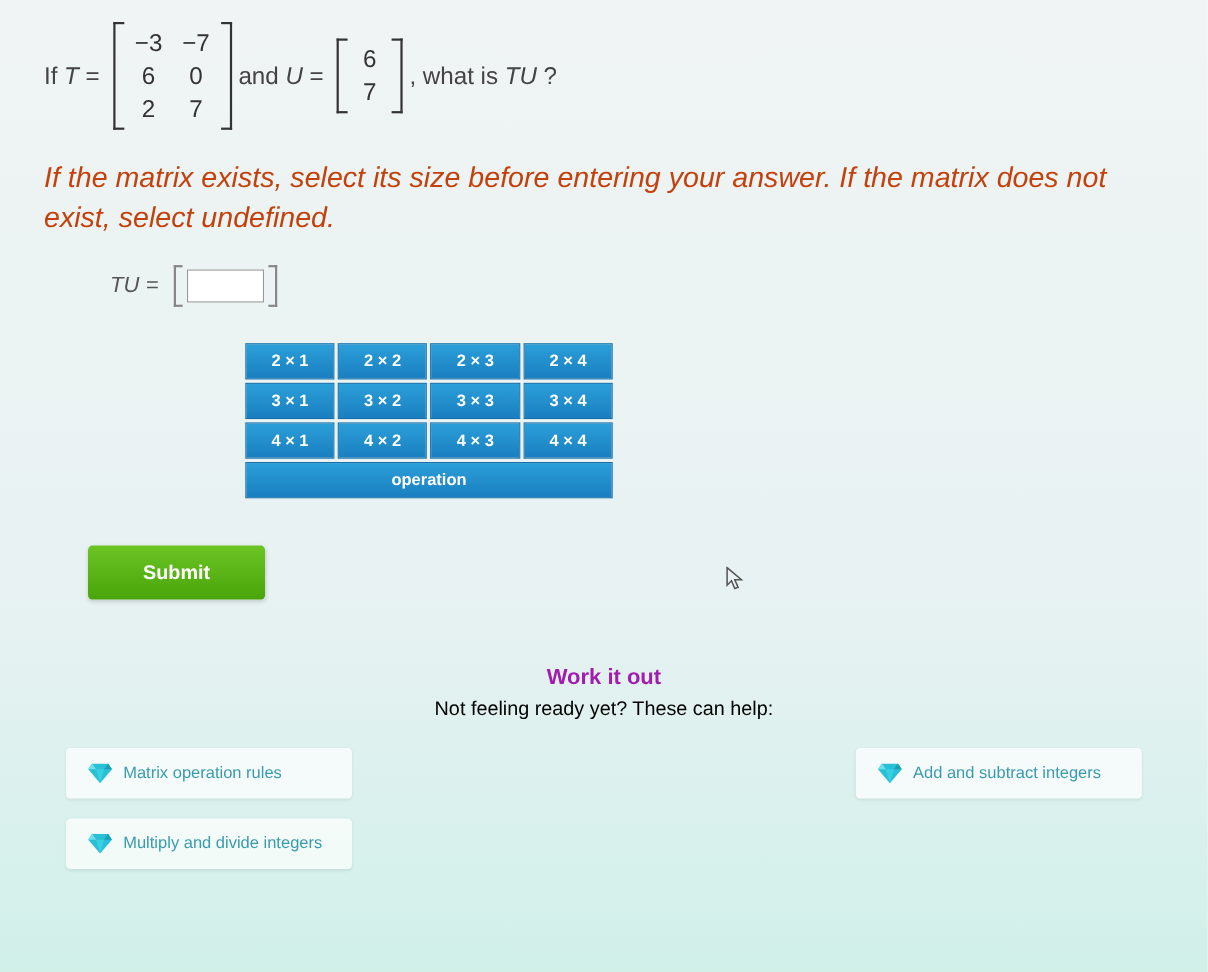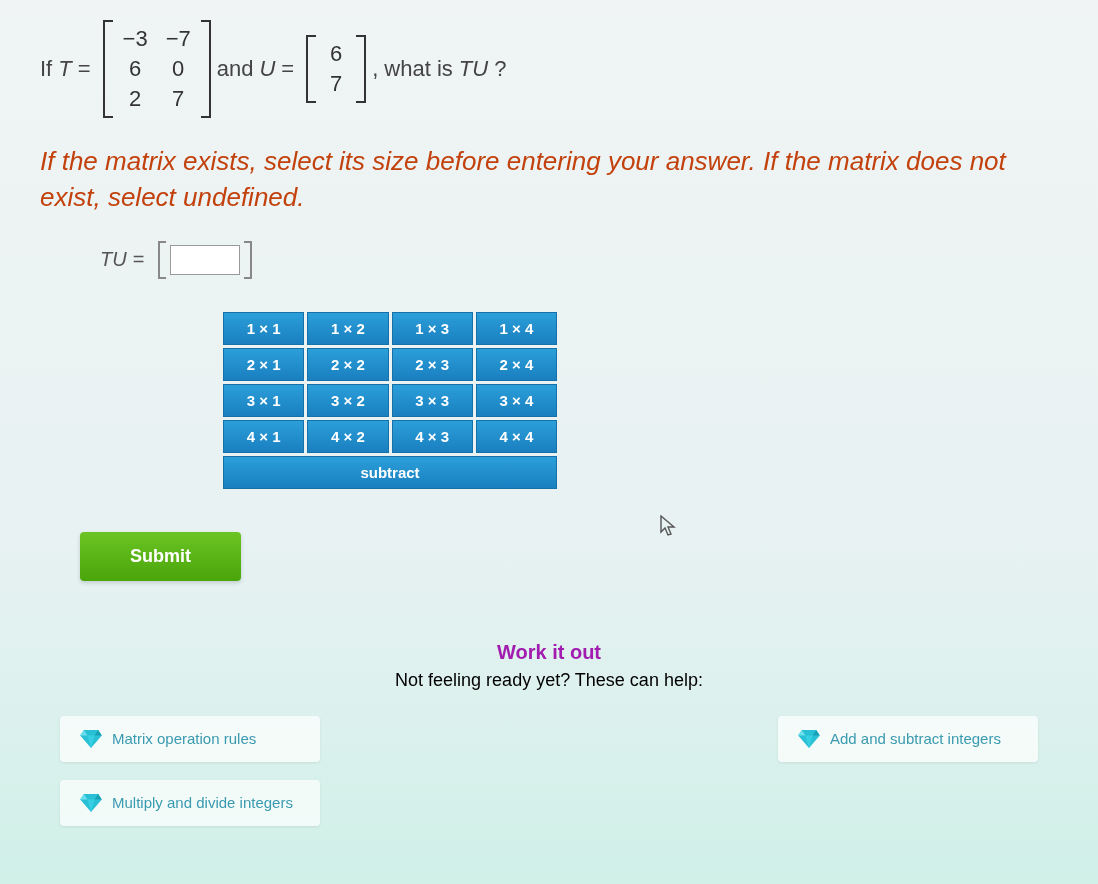--- a/index.html
+++ b/index.html
@@ -224,46 +224,40 @@
   <span class="answer-matrix">
     <span class="answer-bracket left"></span>
     <input type="text" class="answer-input" style="">
     <span class="answer-bracket right"></span>
   </span>
 </div>
 
 
 <table class="size-grid">
   <tbody>
-      <tr>
-    <td class="size-btn">1 × 1</td>
-    <td class="size-btn">1 × 2</td>
-    <td class="size-btn">1 × 3</td>
-    <td class="size-btn">1 × 4</td>
-  </tr>
   <tr>
     <td class="size-btn">2 × 1</td>
     <td class="size-btn">2 × 2</td>
     <td class="size-btn">2 × 3</td>
     <td class="size-btn">2 × 4</td>
   </tr>
   <tr>
     <td class="size-btn">3 × 1</td>
     <td class="size-btn">3 × 2</td>
     <td class="size-btn">3 × 3</td>
     <td class="size-btn">3 × 4</td>
   </tr>
   <tr>
     <td class="size-btn">4 × 1</td>
     <td class="size-btn">4 × 2</td>
     <td class="size-btn">4 × 3</td>
     <td class="size-btn">4 × 4</td>
   </tr>
   <tr>
-    <td colspan="4" class="undefined-btn">subtract</td>
+    <td colspan="4" class="undefined-btn">operation</td>
   </tr>
 </tbody>
   </table>
 
 
 <button class="submit-btn">Submit</button>
 
 
 <div class="cursor">
   <svg width="18" height="22" viewBox="0 0 18 22">

